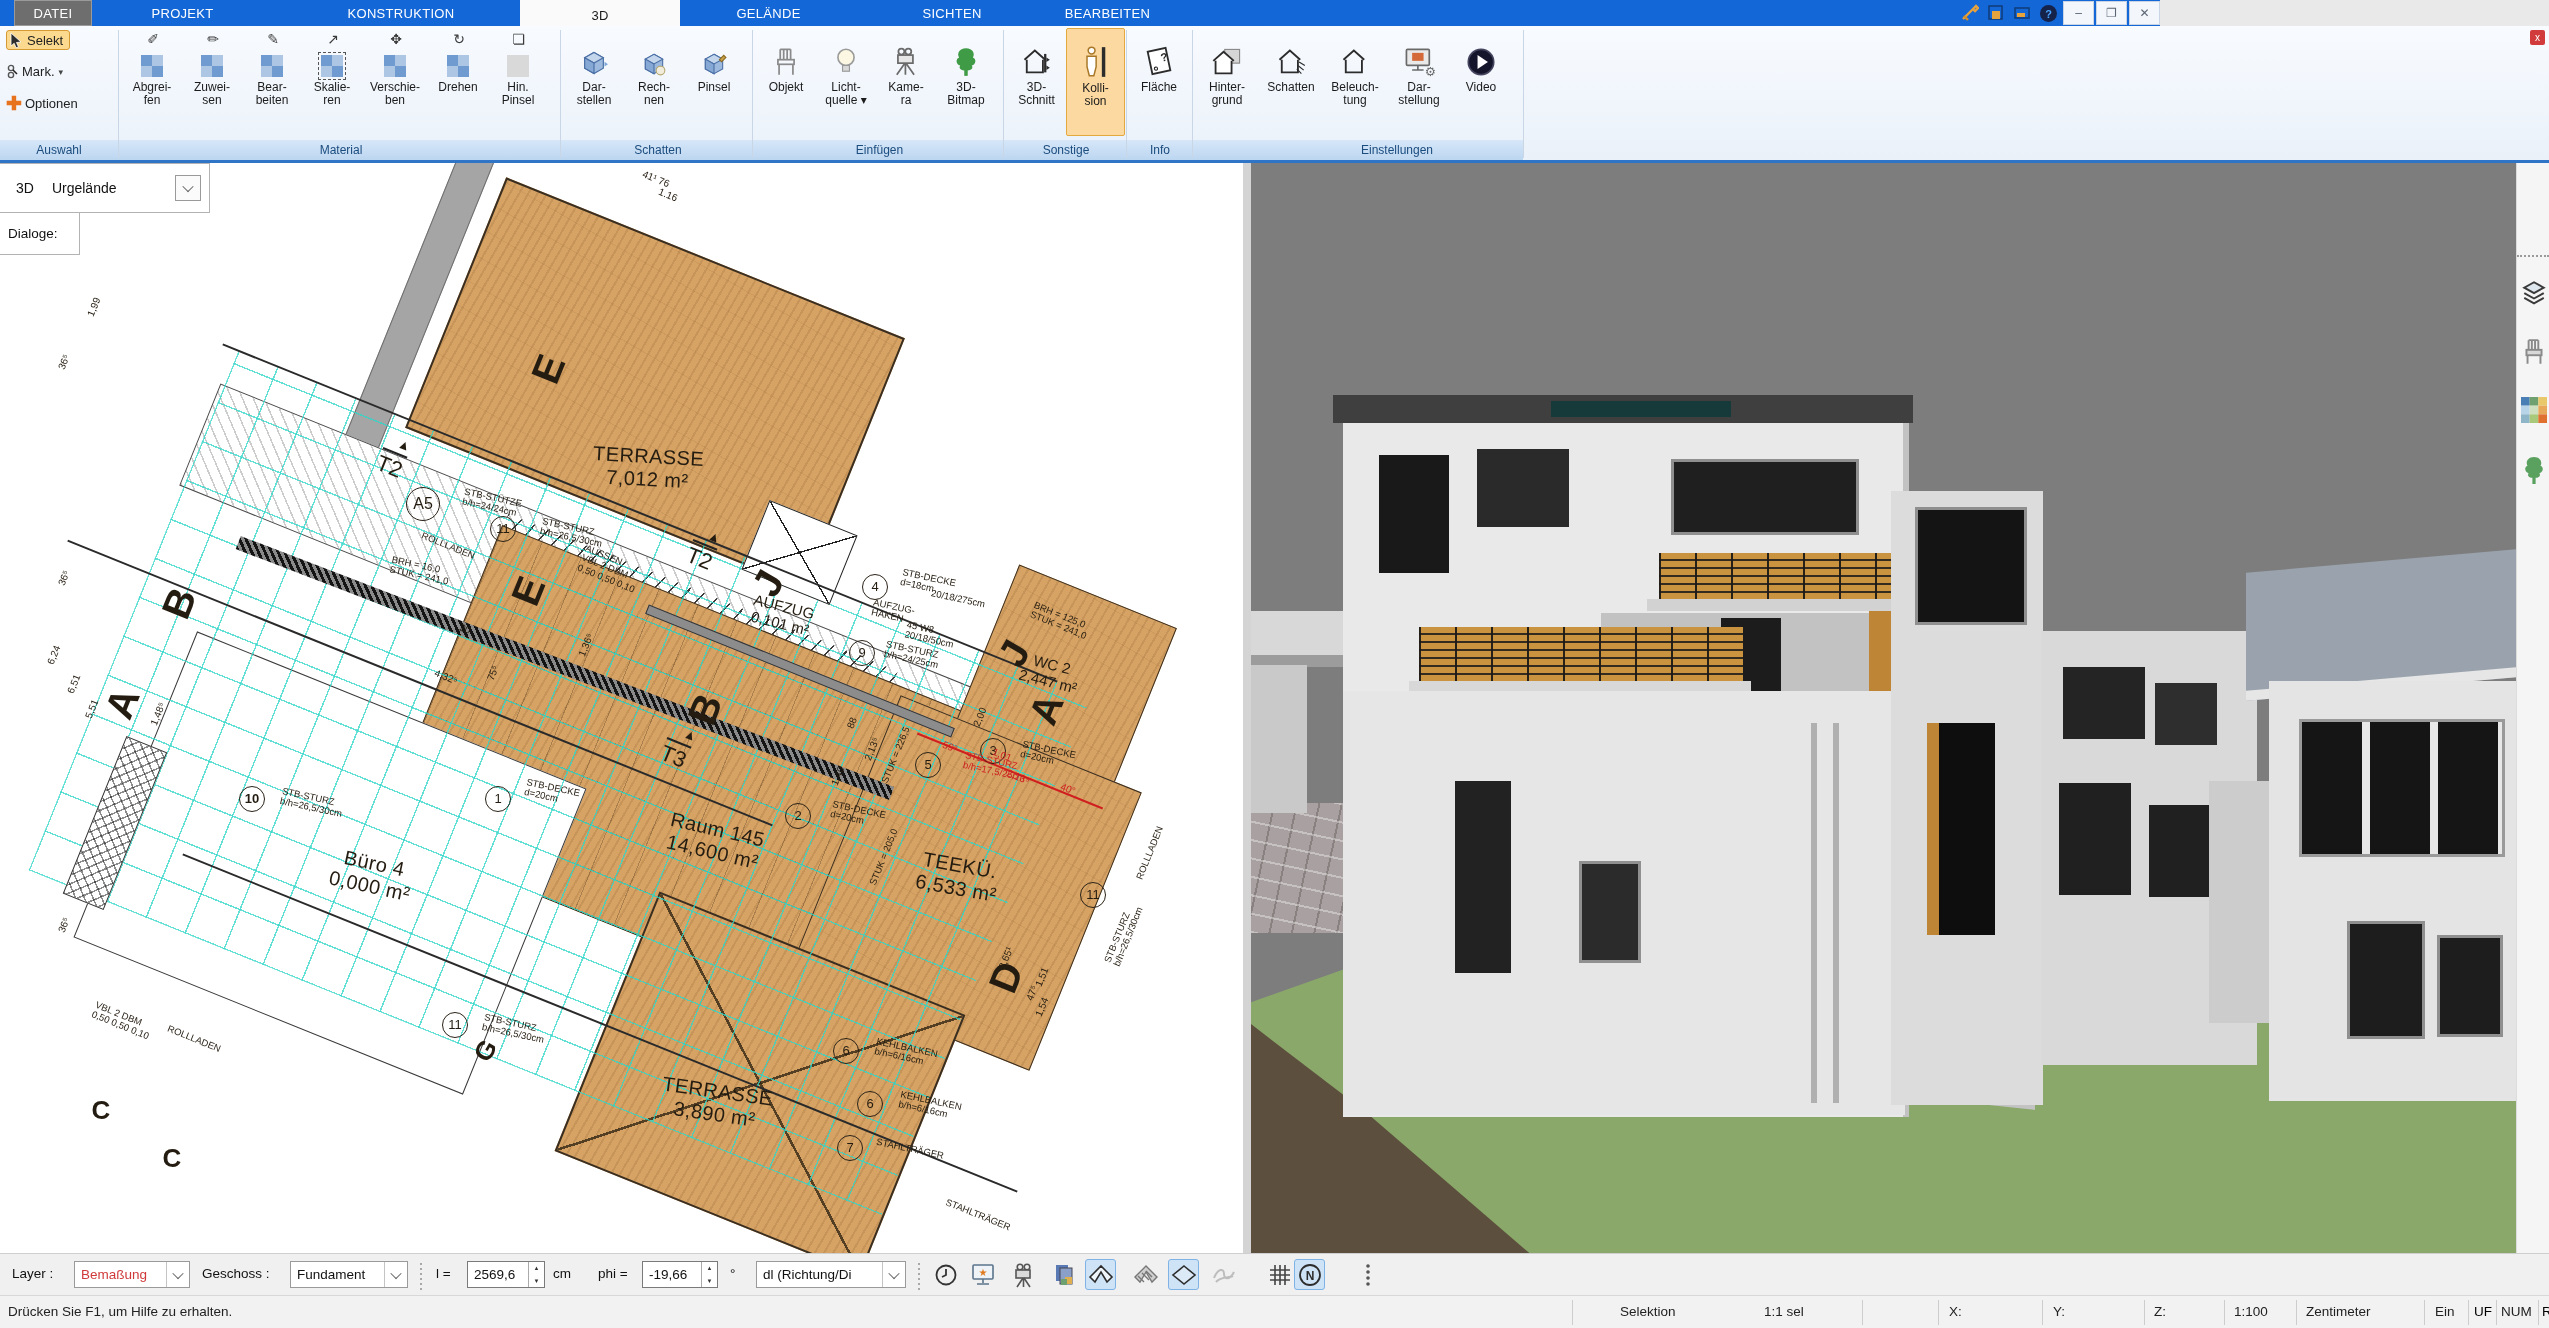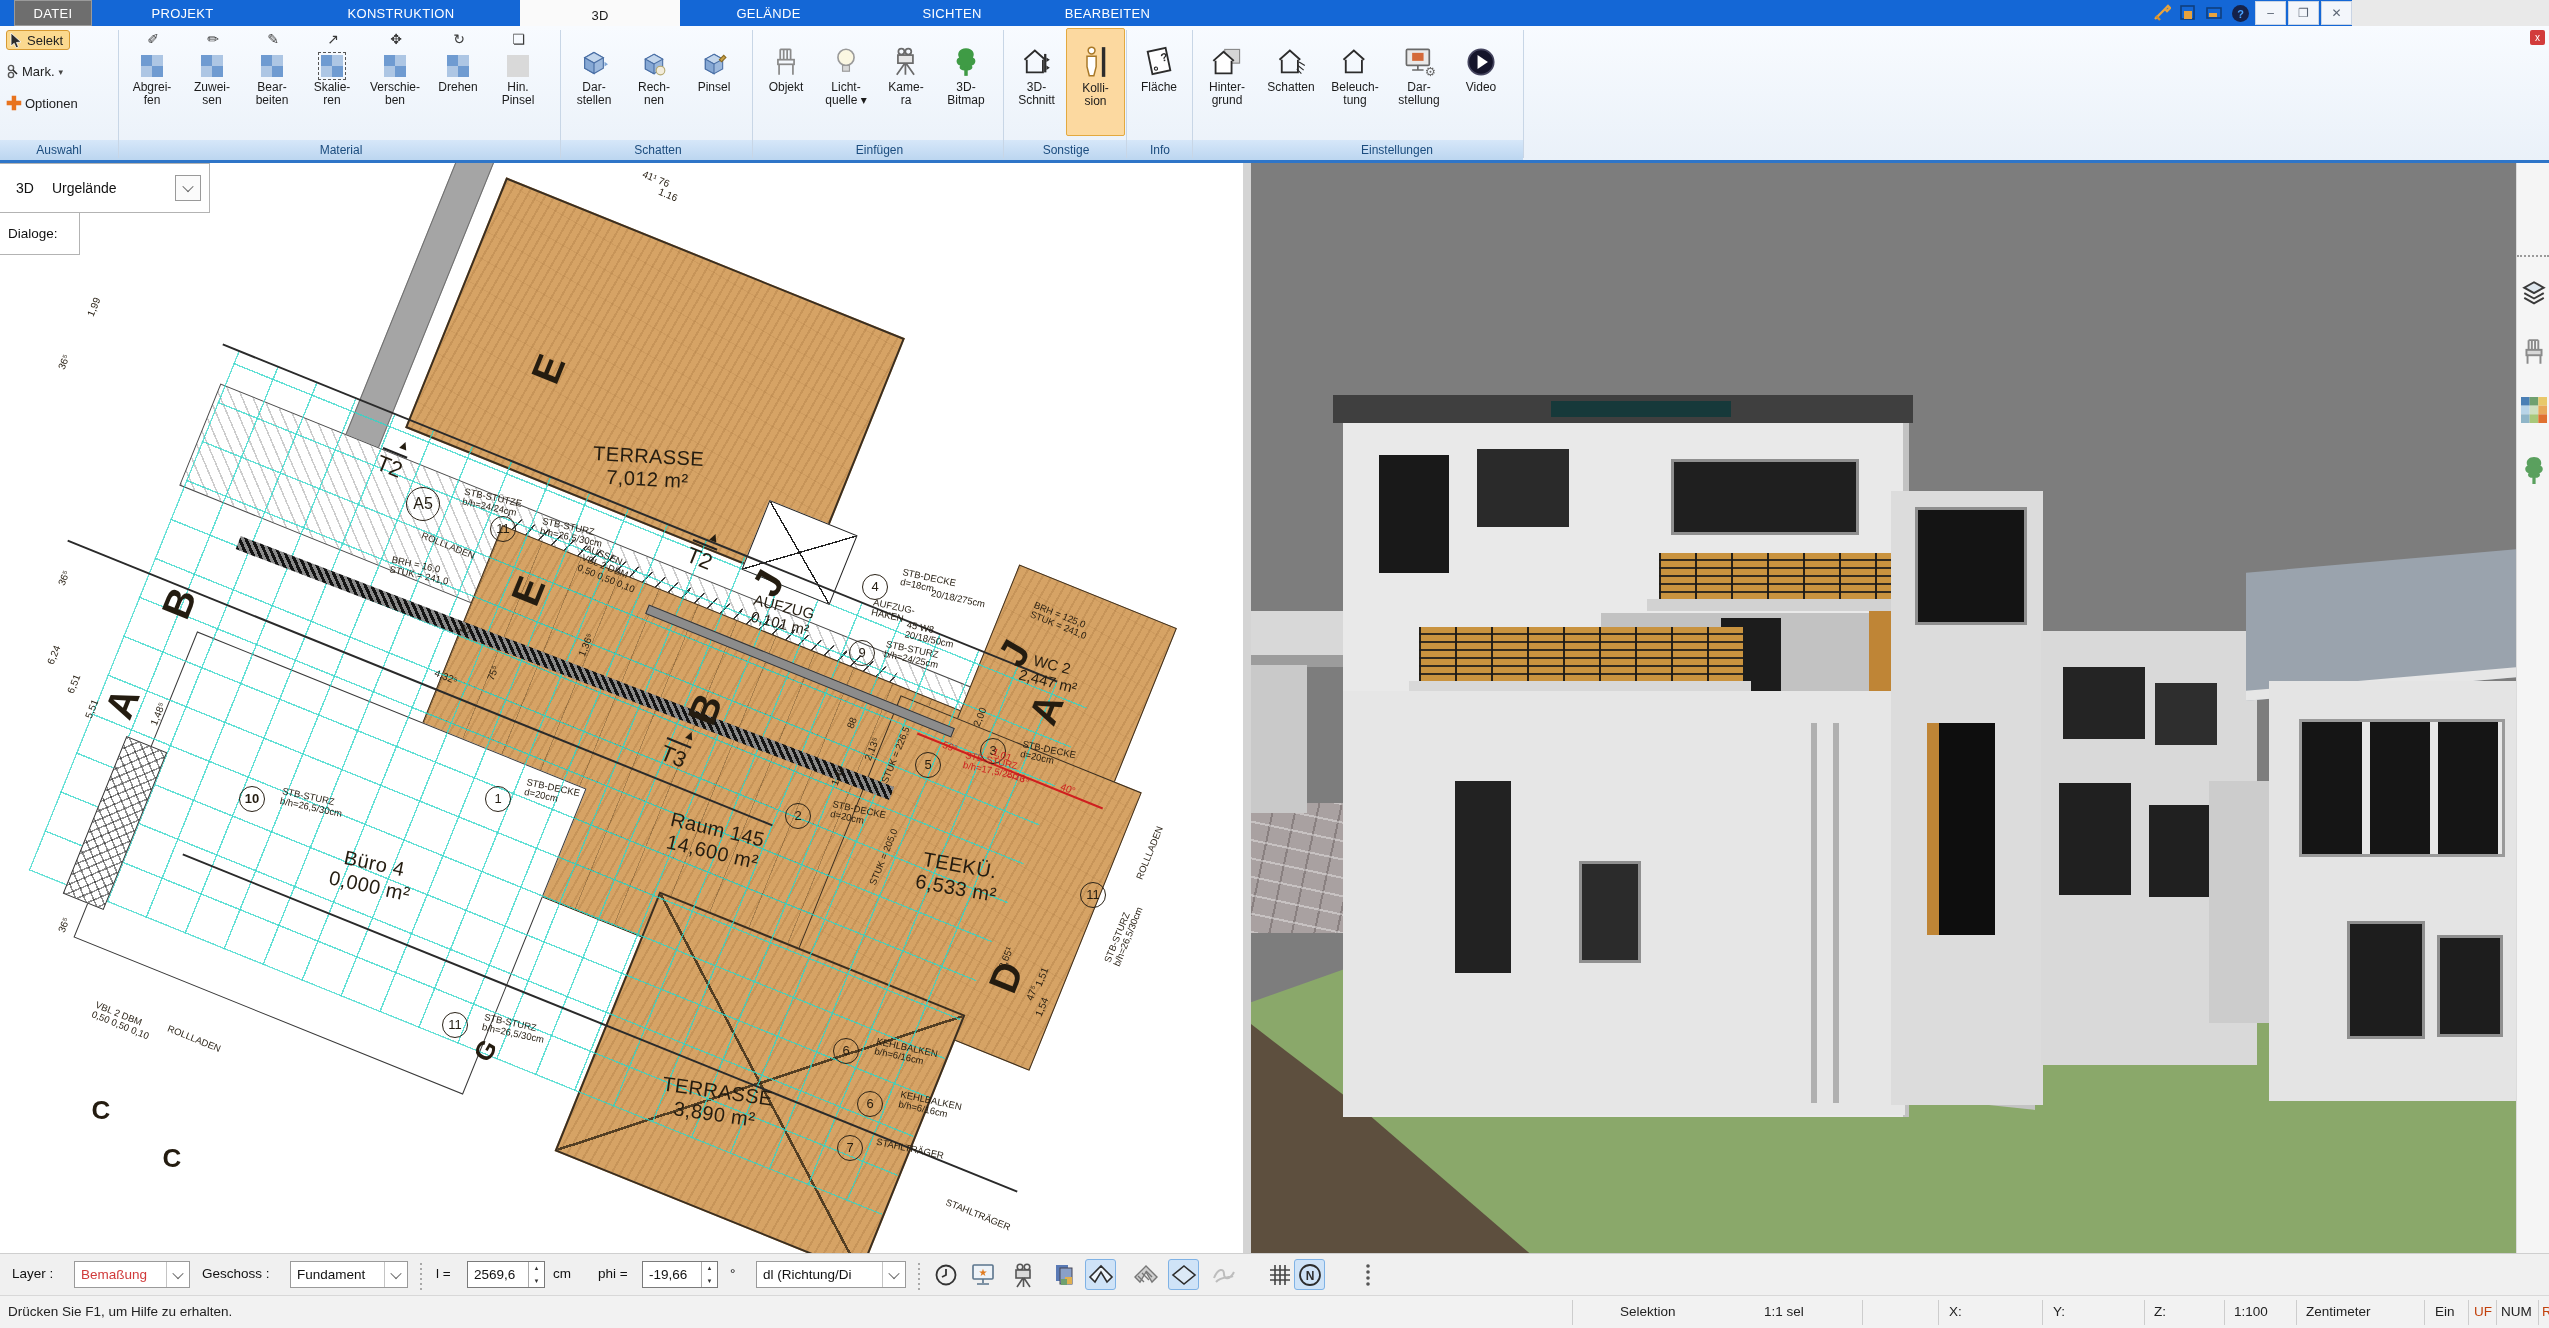--- a/index.html
+++ b/index.html
@@ -1,20 +1,20 @@
 <!DOCTYPE html>
 <html><head>
 <meta charset="utf-8">
 <style>
   html,body{margin:0;padding:0;background:#e9e9e9;}
   body{width:2549px;height:1328px;overflow:hidden;font-family:"Liberation Sans",sans-serif;position:relative;-webkit-font-smoothing:antialiased;}
   #app{position:absolute;inset:0;}
 
   
-  #titlebar{position:absolute;left:0;top:0;width:2352px;height:26px;background:#1467d6;text-align:right;}
+  #titlebar{position:absolute;left:0;top:0;width:2160px;height:26px;background:#1467d6;text-align:right;}
   .tab{position:absolute;top:0;height:26px;display:flex;align-items:center;justify-content:center;color:#fff;font-size:13px;letter-spacing:.3px;cursor:default;}
   .tab.datei{background:#6e6e6e;border:1px solid #9a9a9a;box-sizing:border-box;}
   .tab.active{background:#fafafa;color:#1a1a1a;}
   .titleicons{position:absolute;right:0;top:0;height:26px;display:flex;align-items:center;}
   .ticon{width:26px;height:20px;display:flex;align-items:center;justify-content:center;}
   .winbtn{width:29px;height:22px;margin-left:2px;background:#f3f6fb;border:1px solid #c9d4e4;color:#5a6473;display:flex;align-items:center;justify-content:center;font-size:12px;}
 
   
   #ribbon{position:absolute;left:0;top:26px;width:2549px;height:134px;background:linear-gradient(#f8fbff,#eaf1f9);}
   .rgroup{position:absolute;top:2px;height:112px;}
@@ -86,21 +86,21 @@
   .spin .val{flex:1;display:flex;align-items:center;padding-left:6px;font-size:13.5px;color:#111;}
   .spin .arrows{width:15px;border-left:1px solid #aaa;display:flex;flex-direction:column;}
   .spin .arrows div{flex:1;display:flex;align-items:center;justify-content:center;font-size:6px;color:#333;}
   .dotsepv{position:absolute;top:6px;width:2px;height:30px;background-image:repeating-linear-gradient(0deg,#a8a8a8 0 2px,transparent 2px 5px);}
   .bico{position:absolute;top:5px;width:31px;height:31px;display:flex;align-items:center;justify-content:center;border-radius:3px;}
   .bico.on{background:#cfe3f7;border:1px solid #7fb2e5;box-sizing:border-box;}
 
   
   #statusbar{position:absolute;left:0;top:1295px;width:2549px;height:33px;background:#f2f2f2;border-top:1px solid #d8d8d8;box-sizing:border-box;}
   .st{position:absolute;top:8px;font-size:13.5px;color:#222;white-space:nowrap;}
-  .st.dis{color:#c2410c;}
+  .st.dis{color:#000000;}
   .stsep{position:absolute;top:4px;width:1px;height:25px;background:#cdcdcd;}
   svg{display:block;}
 </style>
 </head>
 <body>
 
 <div id="app">
 
   <div id="titlebar">
     <div class="tab datei" style="left:14px;width:78px">DATEI</div>

